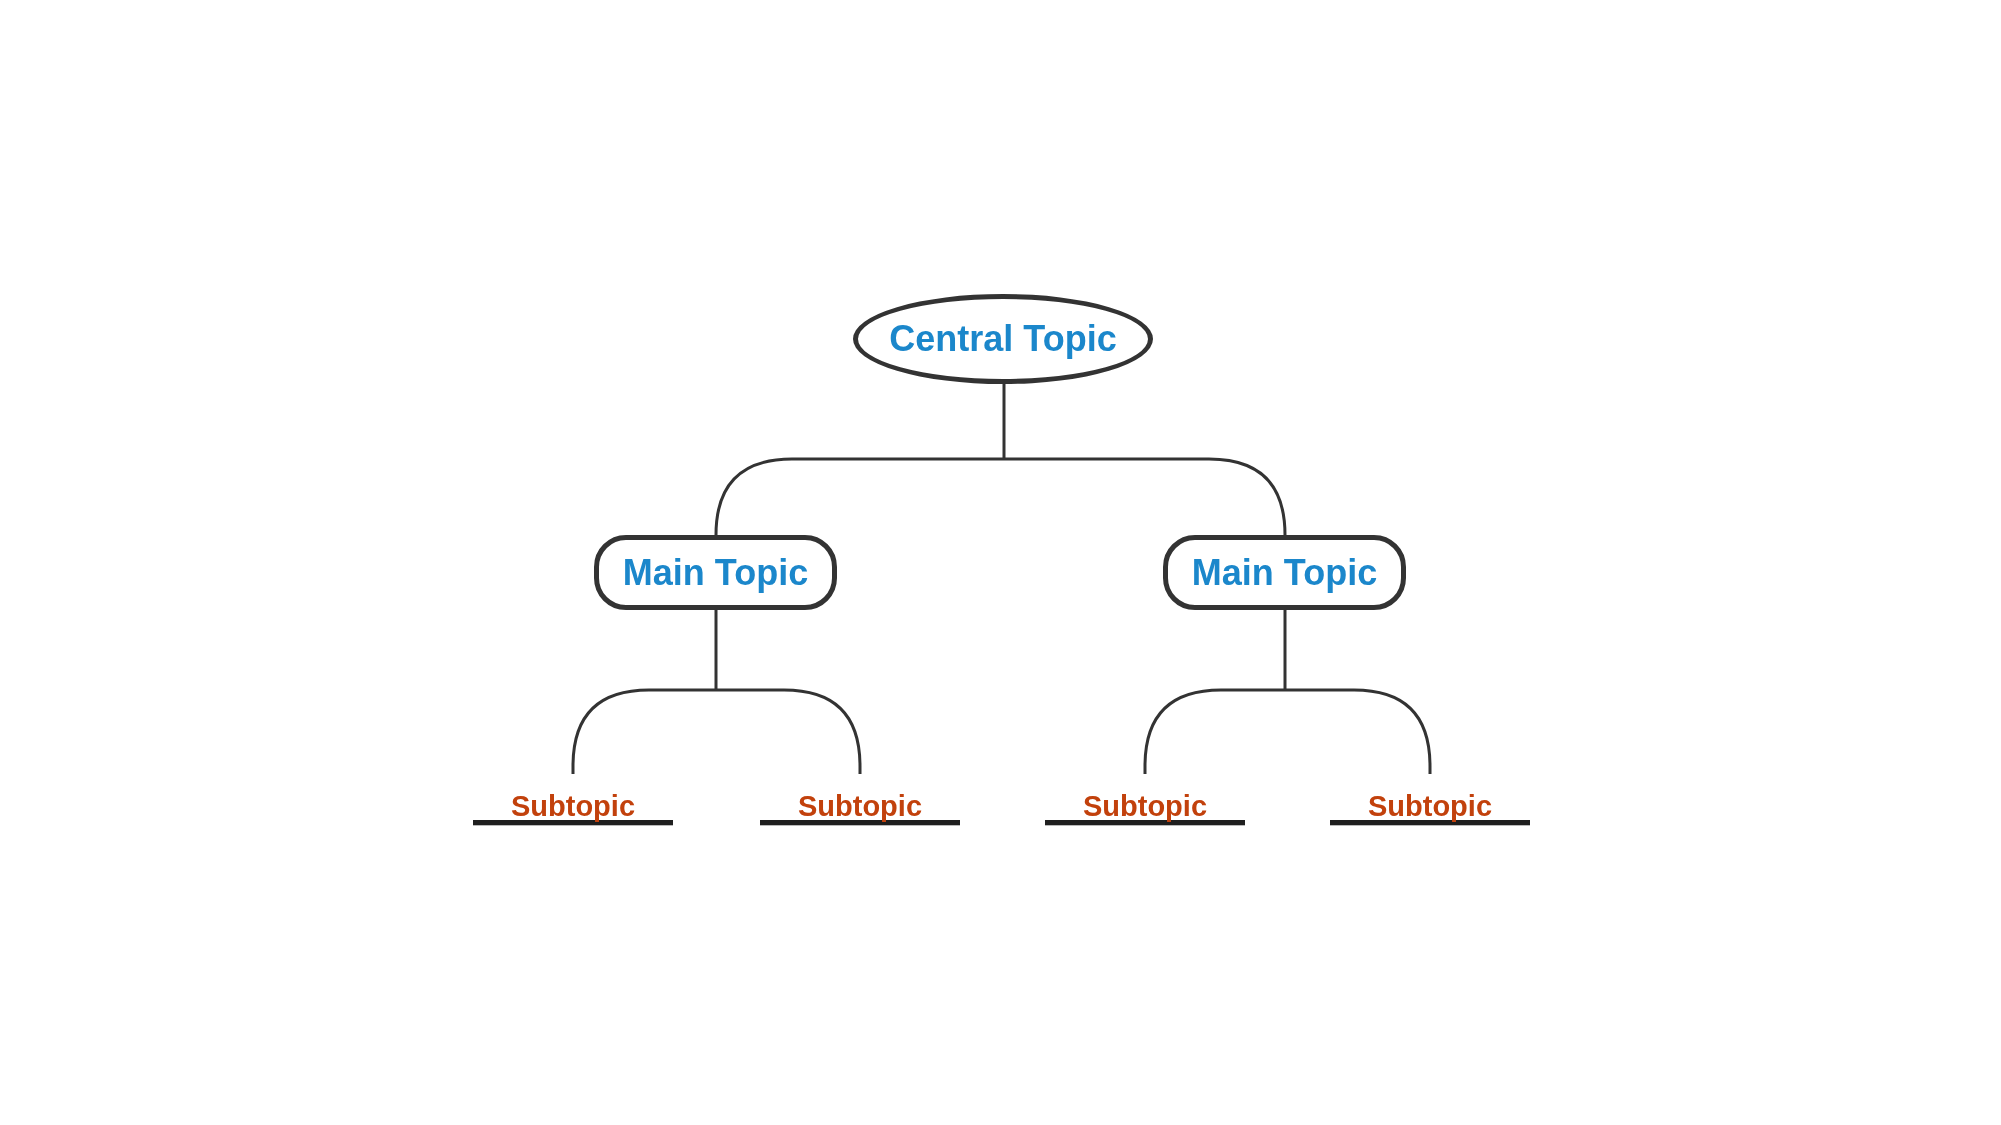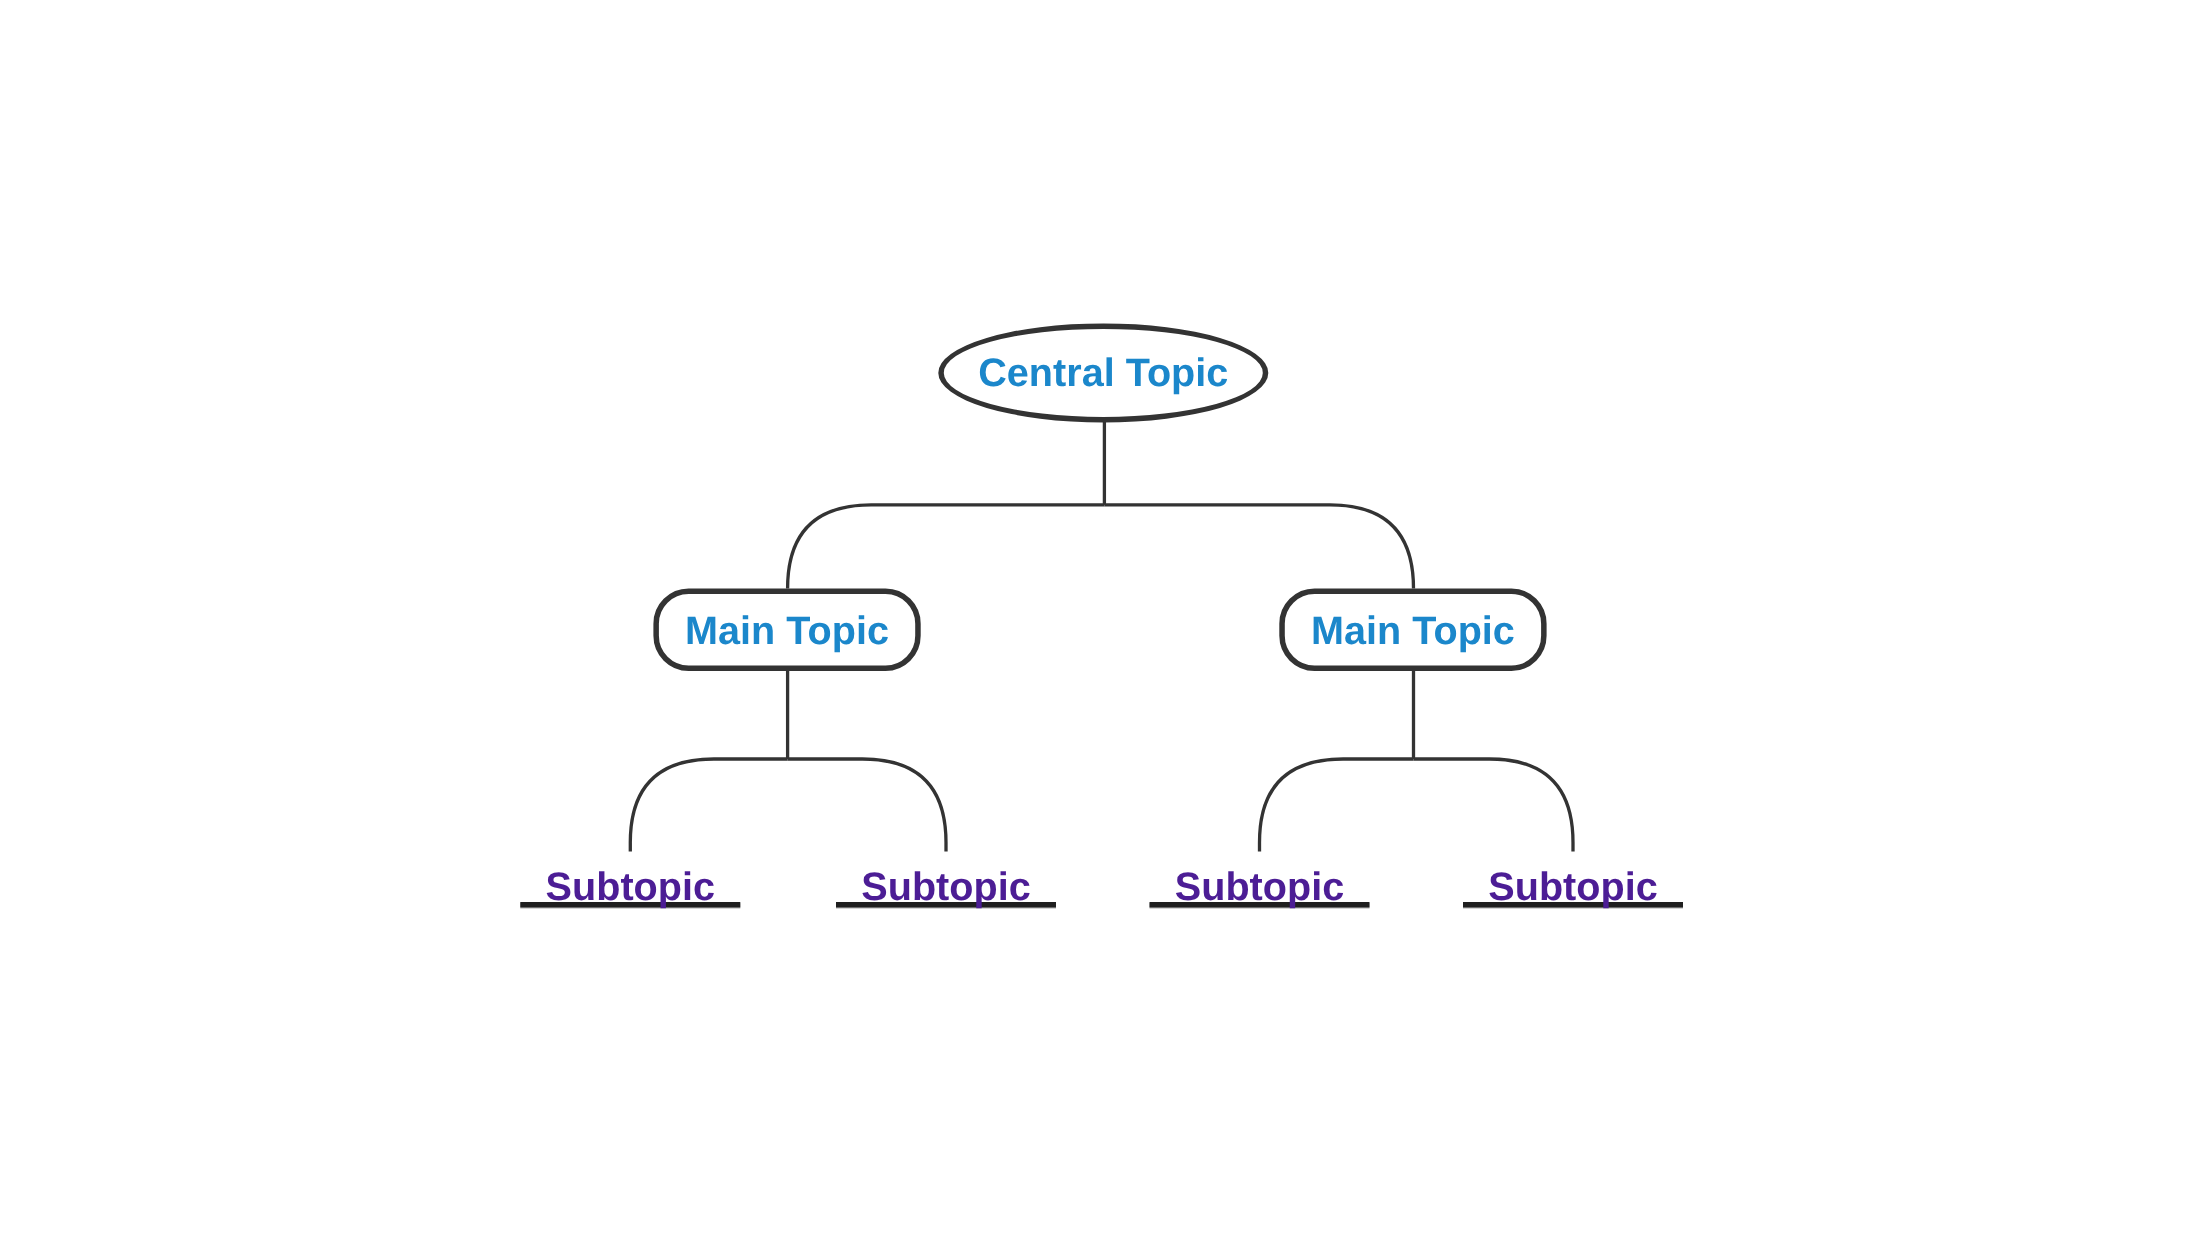--- a/index.html
+++ b/index.html
@@ -65,23 +65,23 @@
     width: 200px;
     height: 44px;
     text-align: center;
     cursor: default;
   }
   .subtopic-label {
     position: relative;
     z-index: 2;
     display: block;
     font-weight: 700;
-    font-size: 36px;
+    font-size: 29px;
     line-height: 40px;
-    color: #4c1d95;
+    color: #c2410c;
     white-space: nowrap;
   }
   .subtopic-underline {
     position: absolute;
     z-index: 1;
     left: 0;
     right: 0;
     top: 34px;
     height: 5px;
     background: #1f1f1f;

